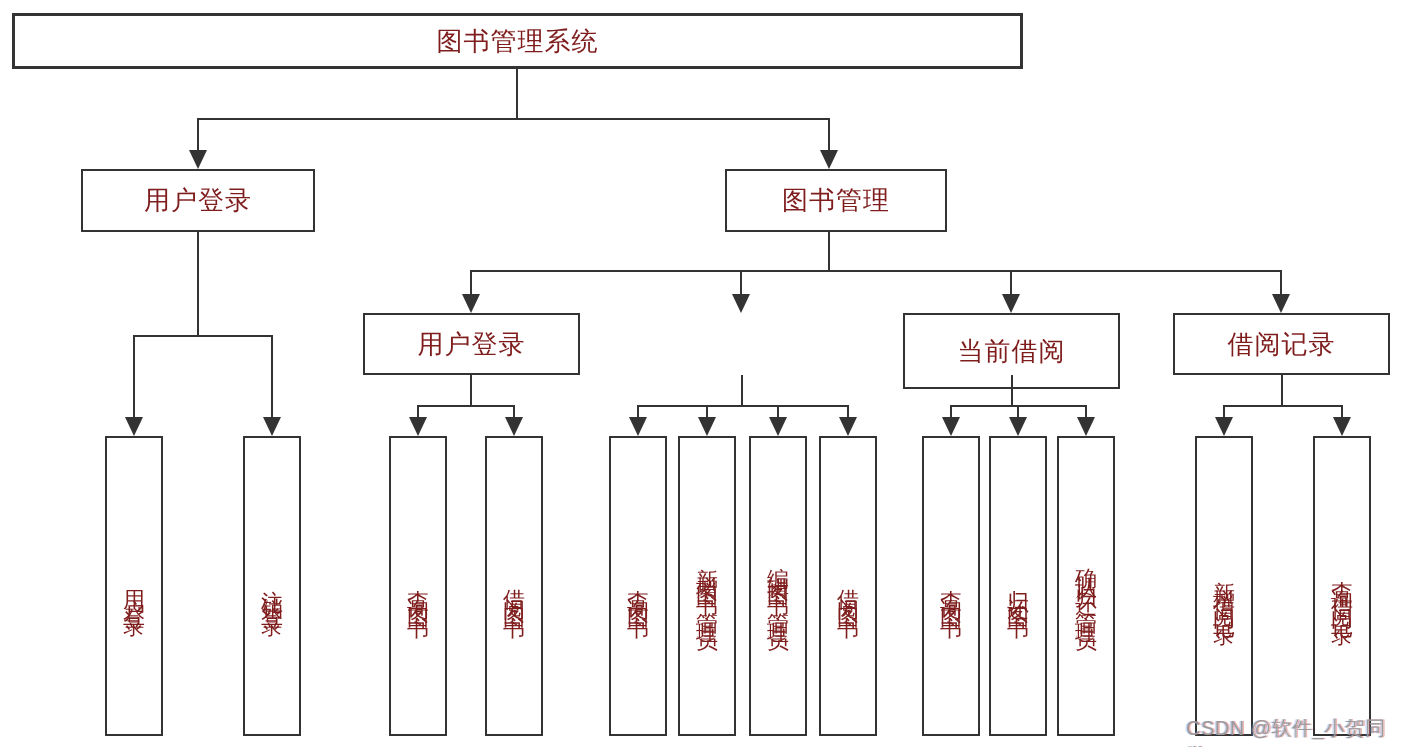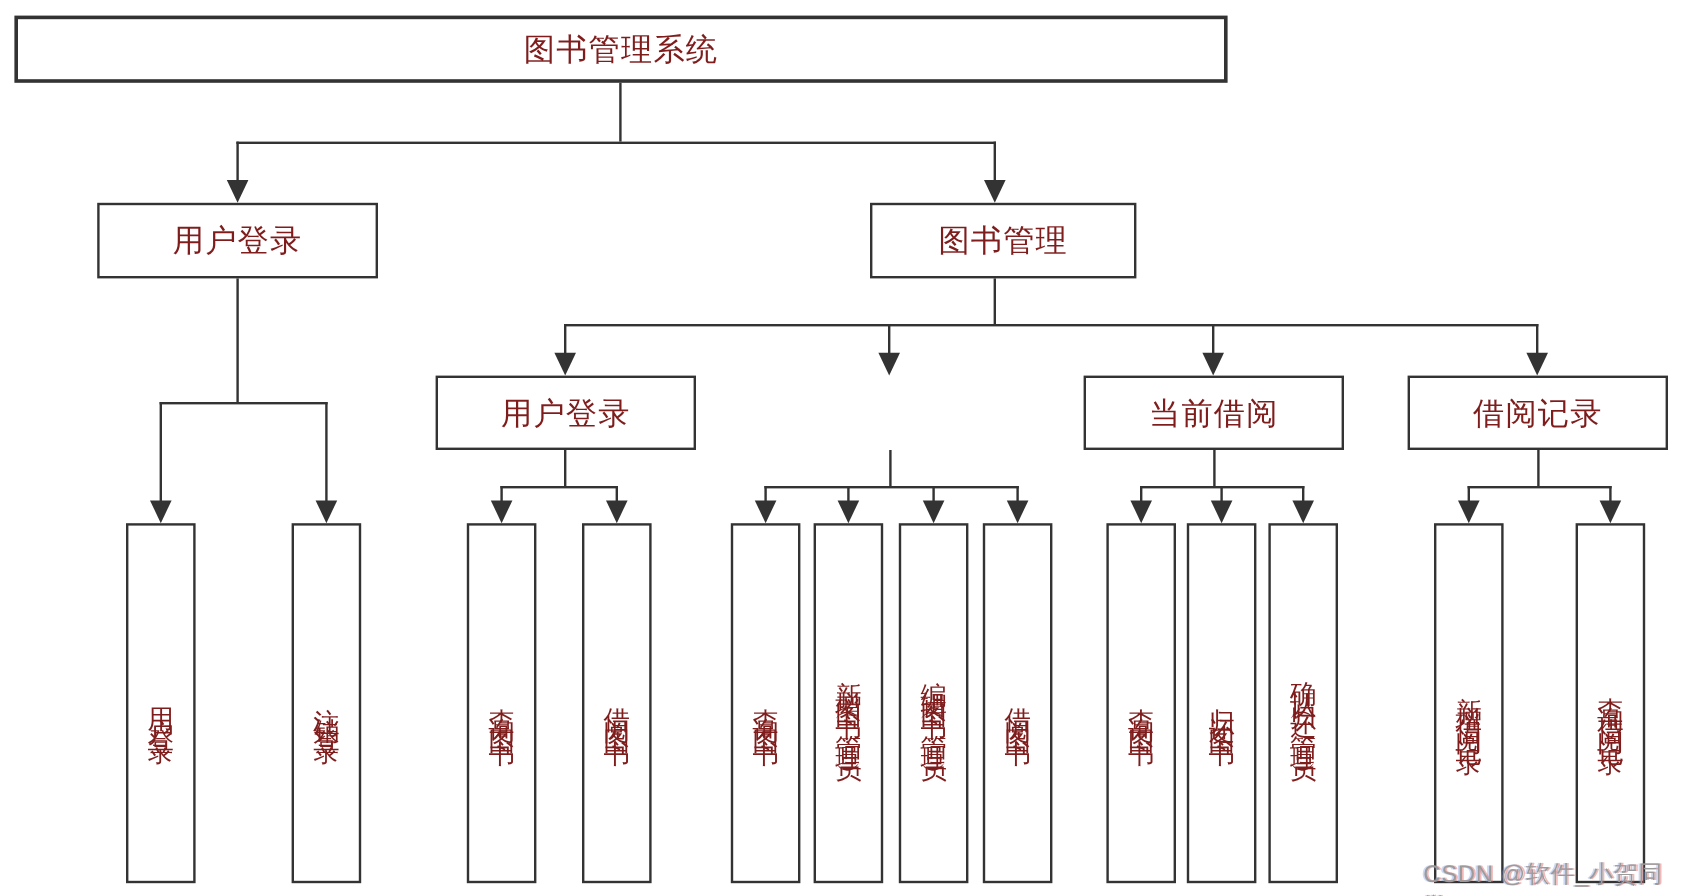--- a/index.html
+++ b/index.html
@@ -37,21 +37,21 @@
 <body>
 
 <div id="canvas">
 
   <div class="box root" style="left:12px;top:13px;width:1011px;height:56px">图书管理系统</div>
 
   <div class="box" style="left:81px;top:169px;width:234px;height:63px">用户登录</div>
   <div class="box" style="left:725px;top:169px;width:222px;height:63px">图书管理</div>
 
   <div class="box" style="left:363px;top:313px;width:217px;height:62px">用户登录</div>
-  <div class="box" style="left:903px;top:313px;width:217px;height:62px">当前借阅</div>
+  <div class="box" style="left:903px;top:313px;width:217px;height:76px">当前借阅</div>
   <div class="box" style="left:1173px;top:313px;width:217px;height:62px">借阅记录</div>
 
   <div class="box leaf" style="left:105px;top:436px;width:58px;height:300px">用户登录</div>
   <div class="box leaf" style="left:243px;top:436px;width:58px;height:300px">注销登录</div>
   <div class="box leaf" style="left:389px;top:436px;width:58px;height:300px">查询图书</div>
   <div class="box leaf" style="left:485px;top:436px;width:58px;height:300px">借阅图书</div>
   <div class="box leaf" style="left:609px;top:436px;width:58px;height:300px">查询图书</div>
   <div class="box leaf" style="left:678px;top:436px;width:58px;height:300px">新增图书（管理员）</div>
   <div class="box leaf" style="left:749px;top:436px;width:58px;height:300px">编辑图书（管理员）</div>
   <div class="box leaf" style="left:819px;top:436px;width:58px;height:300px">借阅图书</div>

